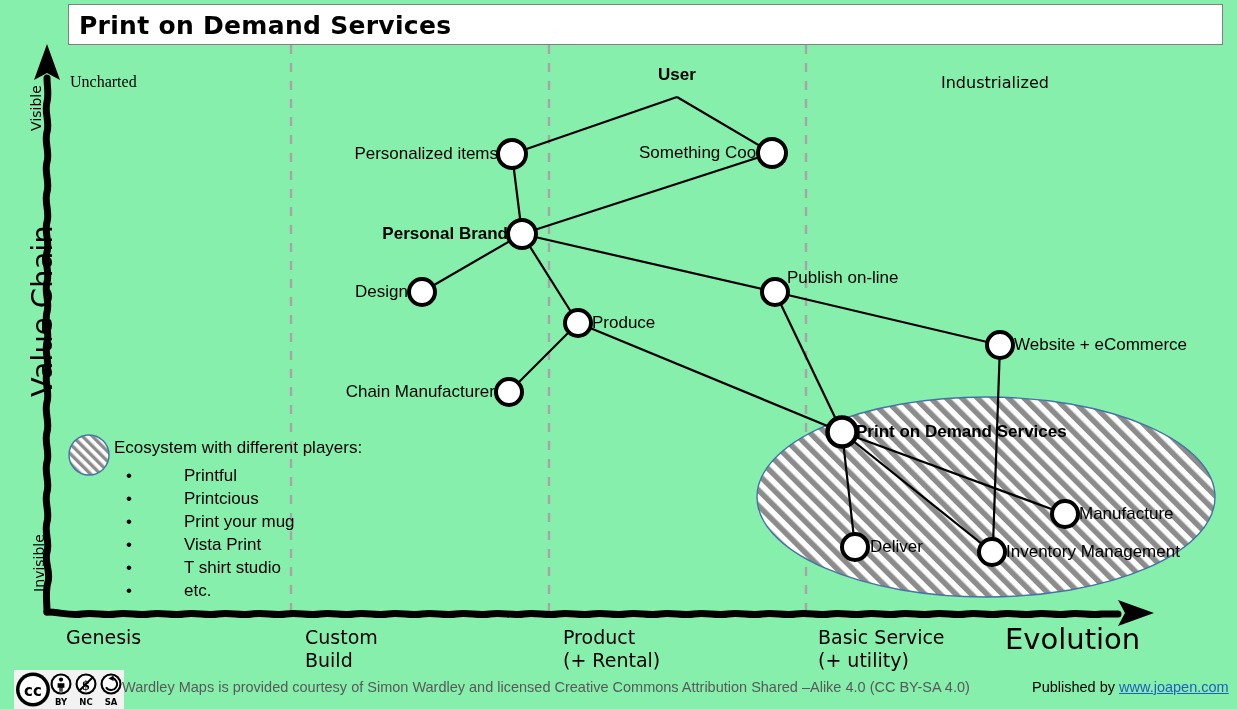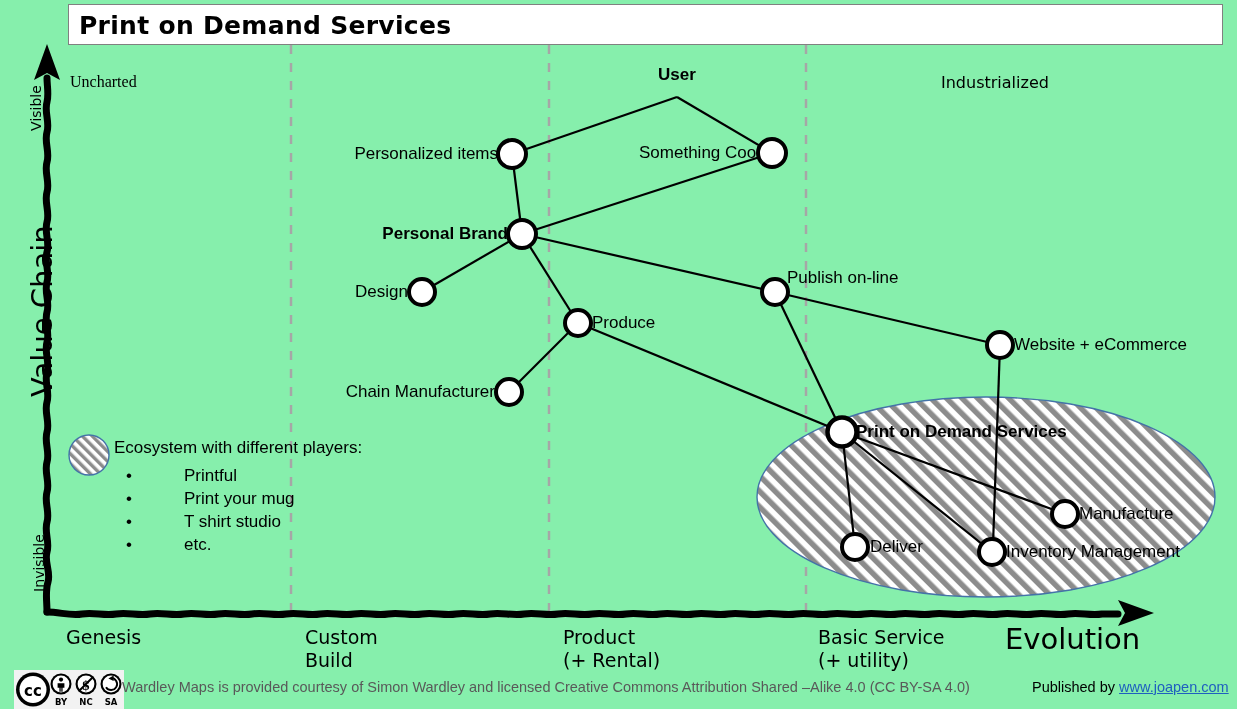--- a/index.html
+++ b/index.html
@@ -345,21 +345,23 @@
       <div class="node-label lbl-right" style="left: 1079px; top: 514px;">Manufacture</div>
     </div>
 
   <div id="legend">
     <svg id="legend-swatch" viewBox="0 0 42 42">
       <circle cx="21" cy="21" r="20" fill="url(#hatchSmall)" stroke="#4472a8" stroke-width="1.4"></circle>
     </svg>
     <div id="legend-title">Ecosystem with different players:</div>
     <ul id="legend-list">
         <li>Printful</li>
+        <li>Printcious</li>
         <li>Print your mug</li>
+        <li>Vista Print</li>
         <li>T shirt studio</li>
         <li>etc.</li>
       </ul>
   </div>
 
   <div id="footer">
     <svg id="cc-badge" viewBox="0 0 110 39">
       <rect x="0" y="0" width="110" height="39" fill="#f2f2f2"></rect>
 
       <circle cx="19" cy="19.5" r="17" fill="#000000"></circle>

